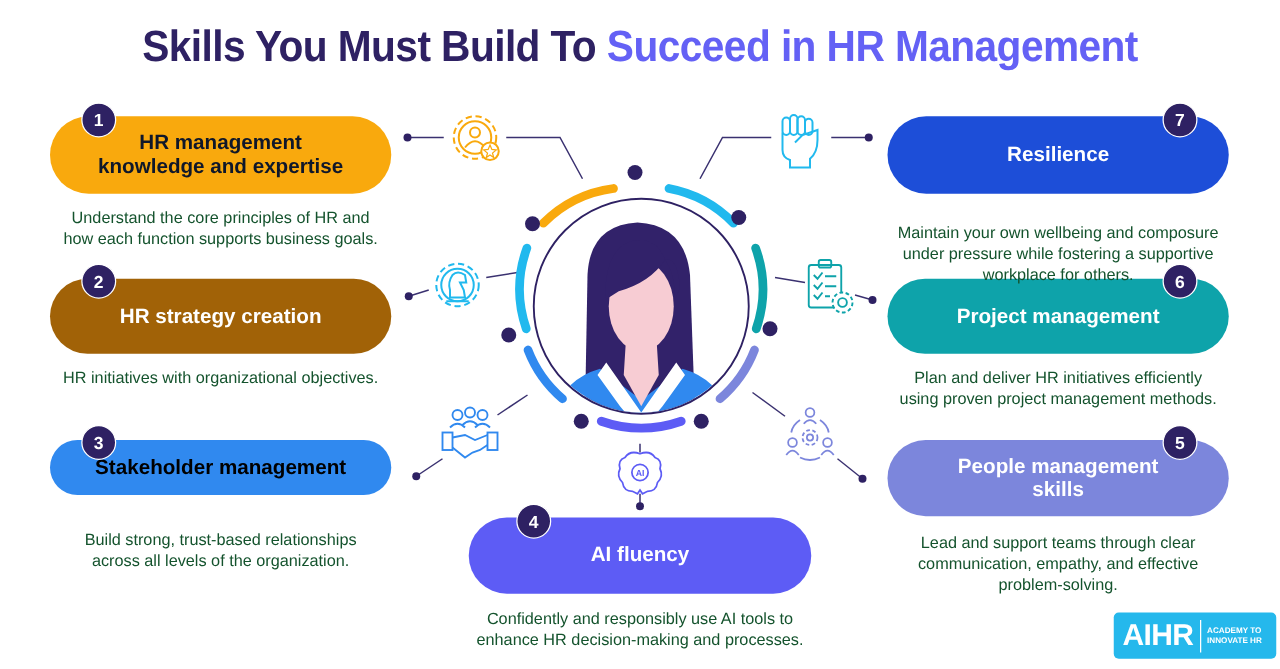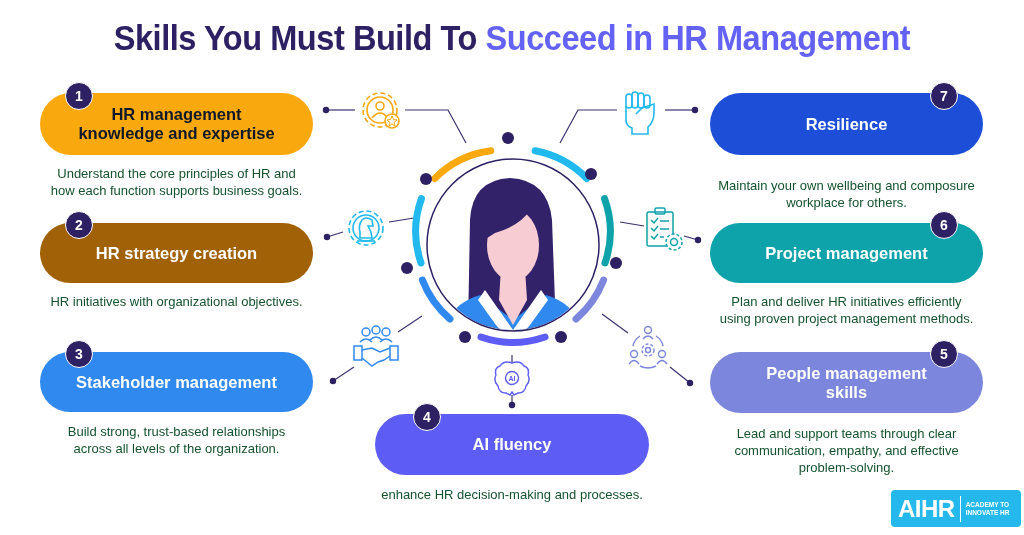--- a/index.html
+++ b/index.html
@@ -179,36 +179,37 @@
         <div>HR strategy creation</div>
       </div>
   </div>
   <div class="badge" style="left:65px;top:211px;">2</div>
   <div class="desc" style="left:40px;top:293px;width:273px;">
     <div>HR initiatives with organizational objectives.</div>
   </div>
 </div>
 
 <div>
-  <div class="pill" style="left:40px;top:352px;width:273px;height:60px;background:#3089ef;color:#ffffff;">
+  <div class="pill" style="left:40px;top:352px;width:273px;height:44px;background:#3089ef;color:#000000;">
     <div>Stakeholder management</div>
   </div>
   <div class="badge" style="left:65px;top:340px;">3</div>
   <div class="desc" style="left:40px;top:423px;width:273px;">
     <div>Build strong, trust-based relationships</div>
     <div>across all levels of the organization.</div>
   </div>
 </div>
 
 <div>
   <div class="pill" style="left:375px;top:414px;width:274px;height:61px;background:#5d5cf5;color:#ffffff;">
     <div>AI fluency</div>
   </div>
   <div class="badge" style="left:413px;top:403px;">4</div>
   <div class="desc" style="left:360px;top:486px;width:304px;">
+    <div>Confidently and responsibly use AI tools to</div>
     <div>enhance HR decision-making and processes.</div>
   </div>
 </div>
 
 <div>
   <div class="pill" style="left:710px;top:352px;width:273px;height:61px;background:#7c86dc;color:#ffffff;">
     <div>
         <div>People management</div>
         <div>skills</div>
       </div>
@@ -232,20 +233,21 @@
   </div>
 </div>
 
 <div>
   <div class="pill" style="left:710px;top:93px;width:273px;height:62px;background:#1d4ed8;color:#ffffff;">
     <div>Resilience</div>
   </div>
   <div class="badge" style="left:930px;top:82px;">7</div>
   <div class="desc" style="left:700px;top:177px;width:293px;text-align:center;">
     <div>Maintain your own wellbeing and composure</div>
+    <div>under pressure while fostering a supportive</div>
     <div>workplace for others.</div>
   </div>
 </div>
 
 <div class="logo">
   <span class="big">AIHR</span>
   <span class="sep"></span>
   <span class="small">
     <div>ACADEMY TO</div>
     <div>INNOVATE HR</div>

